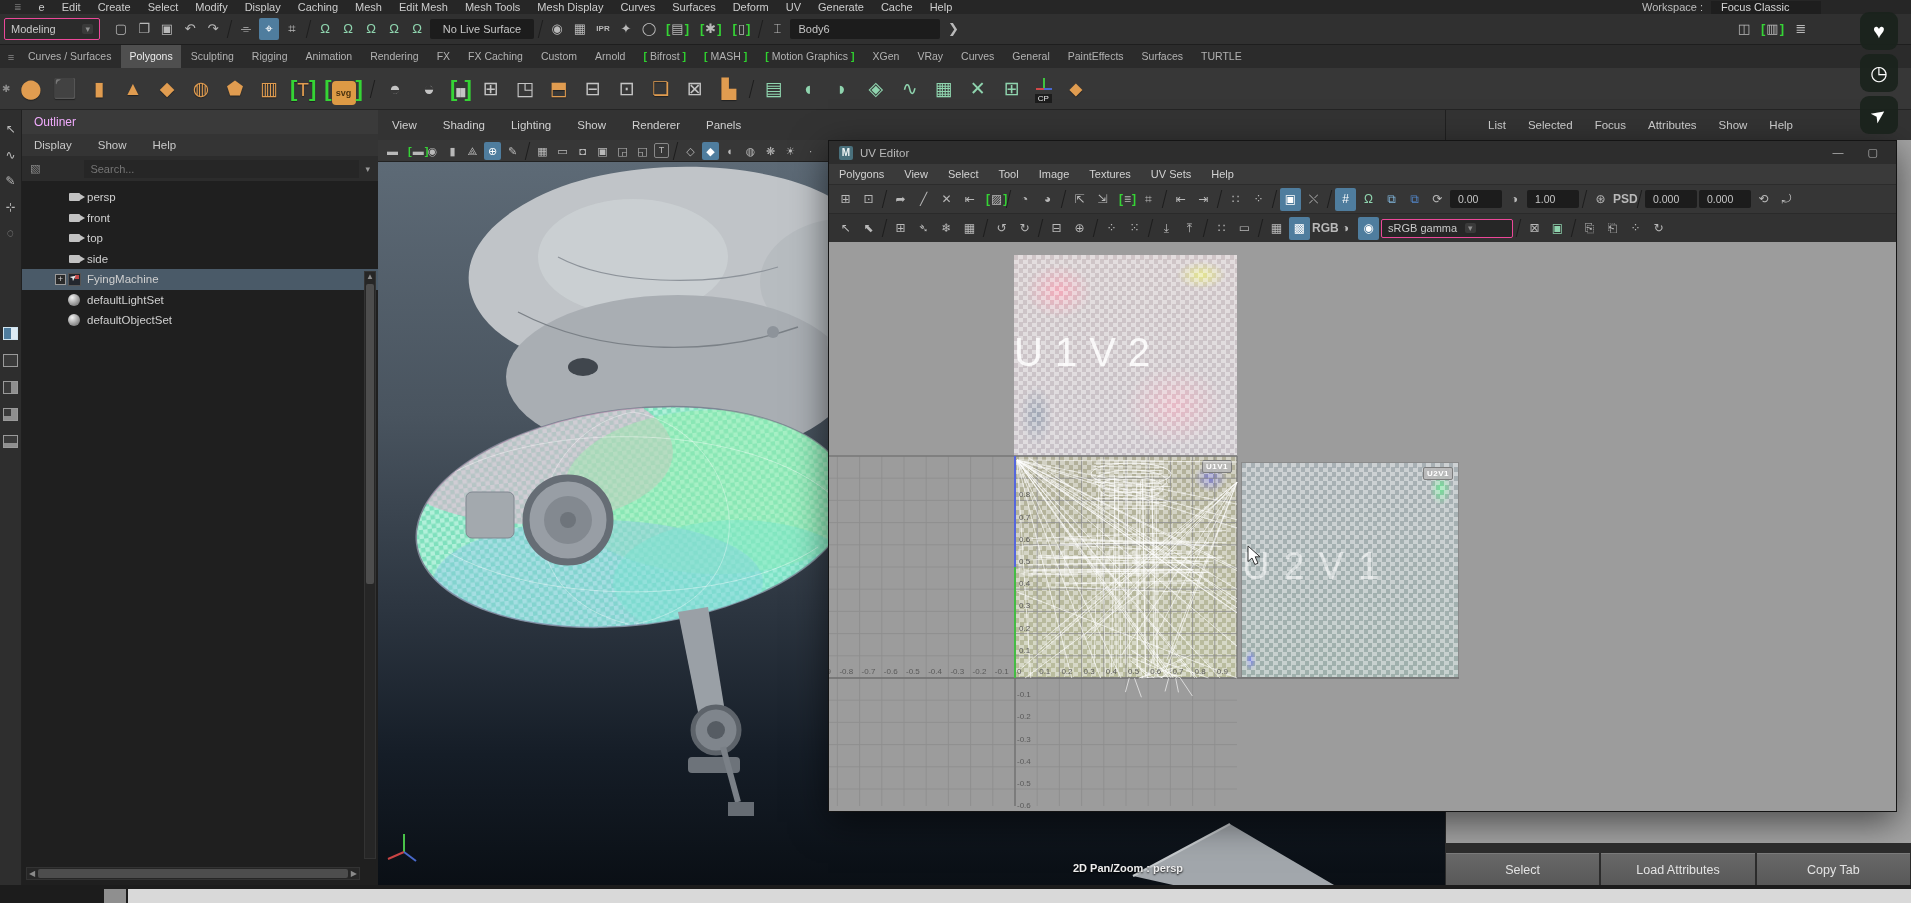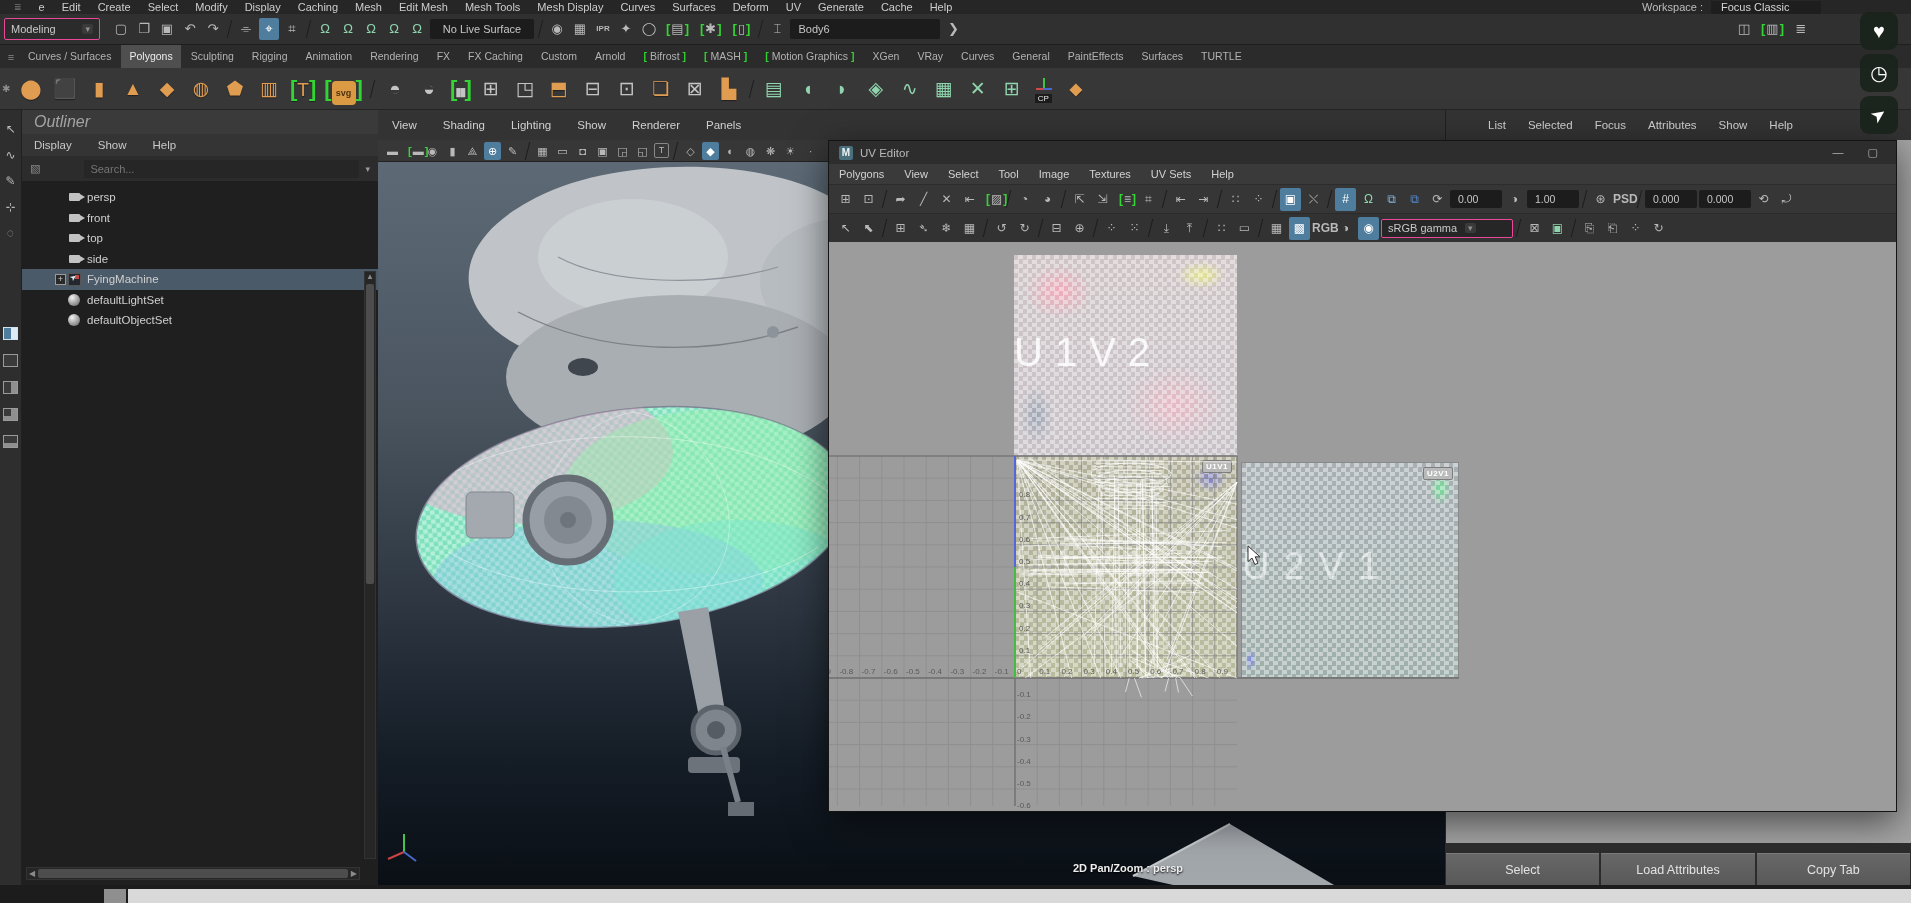--- a/index.html
+++ b/index.html
@@ -55,21 +55,21 @@
   
   #toolbox{left:0;top:110px;width:22px;height:775px;background:#2e2e2e;border-right:1px solid #202020;display:flex;flex-direction:column;align-items:center;padding-top:6px;z-index:2;}
   #toolbox .ticon{width:20px;height:26px;line-height:26px;font-size:12px;}
   .pane{width:15px;height:13px;border:1px solid #9a9a9a;margin:7px 0;position:relative;background:#3a3a3a;}
   .pane .half{position:absolute;right:0;top:0;bottom:0;width:45%;background:#8f8f8f;}
   .pane.hl{background:#4f7d9e;border-color:#cfe4f0;}
   .pane.hl .half{background:#dcebf4;}
   .pane .row{position:absolute;left:0;right:0;bottom:0;height:40%;background:#8f8f8f;}
   
   #outliner{left:22px;top:110px;width:356px;height:775px;background:#1f1f1f;z-index:2;display:flex;flex-direction:column;}
-  #outliner-header{height:24px;background:#3a3a3a;color:#a3a3a3;font-size:16px;line-height:24px;padding-left:12px;font-style:italic;}
+  #outliner-header{height:24px;background:#3a3a3a;color:#f0abfc;font-size:12px;line-height:24px;padding-left:12px;}
   #outliner-menus{height:22px;background:#343434;display:flex;gap:26px;padding-left:12px;align-items:center;}
   #outliner-menus .menu-item{color:#c9c9c9;font-size:11.5px;}
   #outliner-search{height:25px;background:#2c2c2c;display:flex;align-items:center;padding:0 8px;gap:6px;}
   #outliner-search .cubeic{color:#8a8a8a;font-size:11px;}
   #outliner-search input{flex:1;background:#262626;border:none;outline:none;color:#9a9a9a;font-size:11px;height:18px;padding:0 6px;margin-left:38px;}
   #outliner-search .caret{color:#999;font-size:9px;}
   #outliner-tree{flex:1;position:relative;padding-top:6px;}
   .orow{height:20.5px;display:flex;align-items:center;color:#cfcfcf;font-size:11.5px;padding-left:42px;position:relative;}
   .orow.selected{background:#4a5a68;}
   .orow .expander{position:absolute;left:33px;width:11px;height:11px;border:1px solid #9a9a9a;color:#cfcfcf;font-size:9px;line-height:9px;text-align:center;background:#2a2a2a;}

